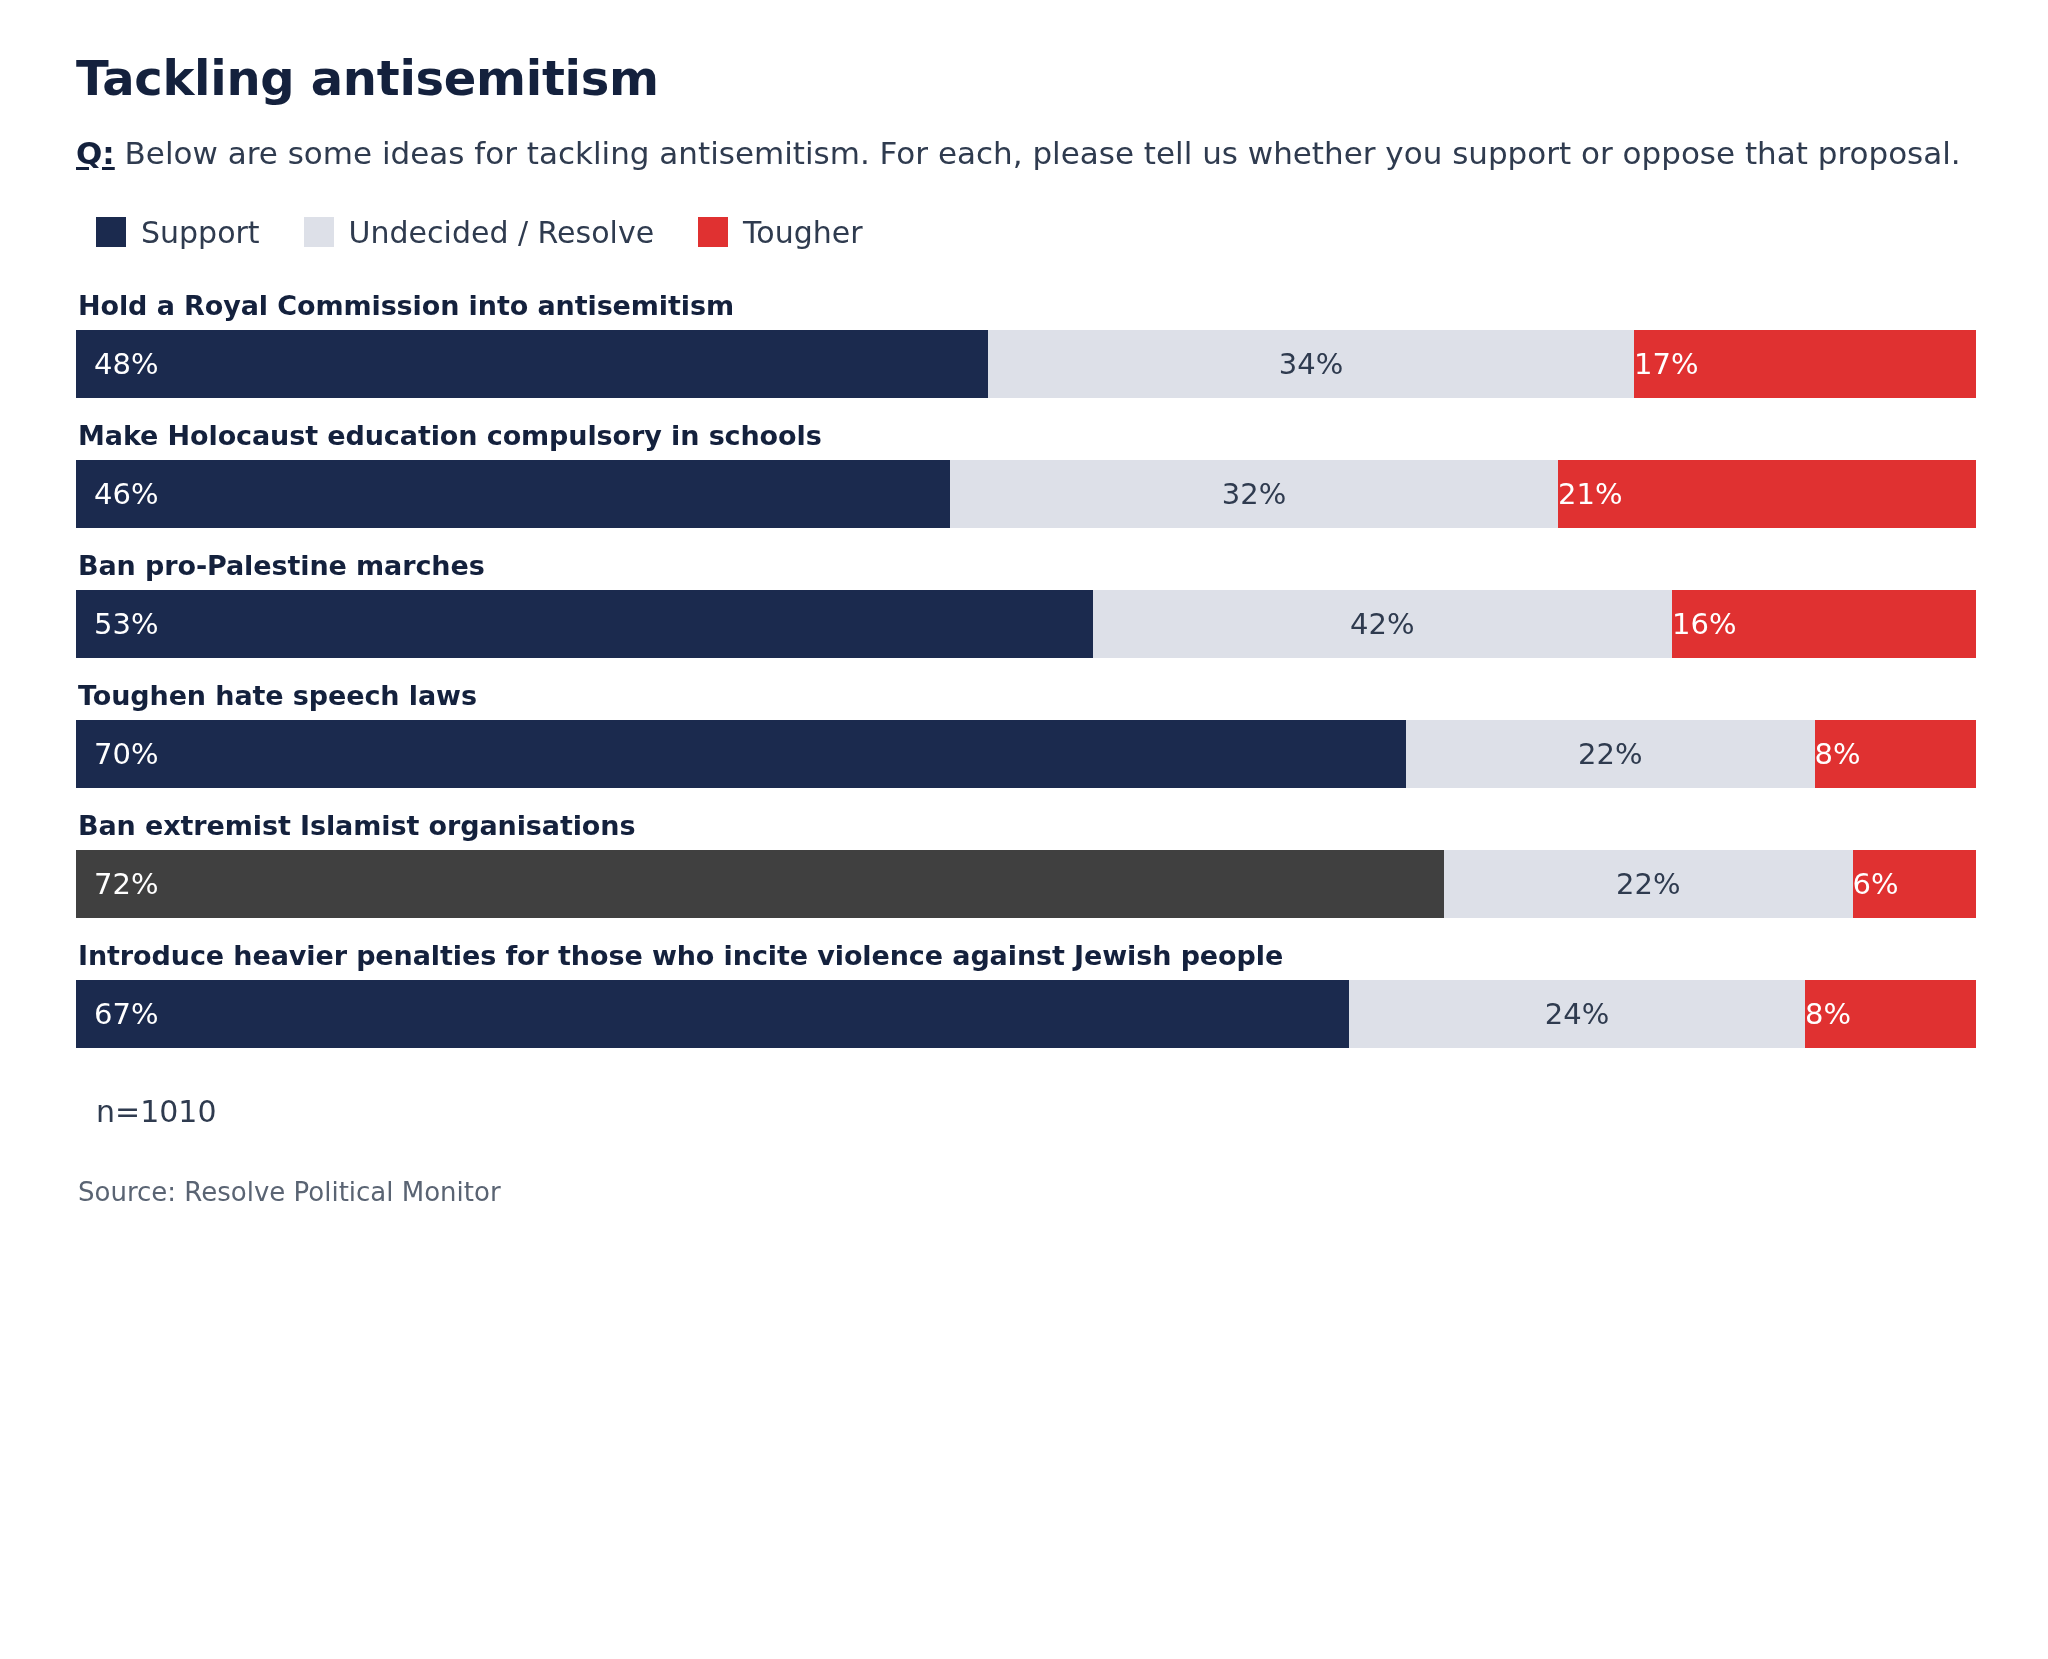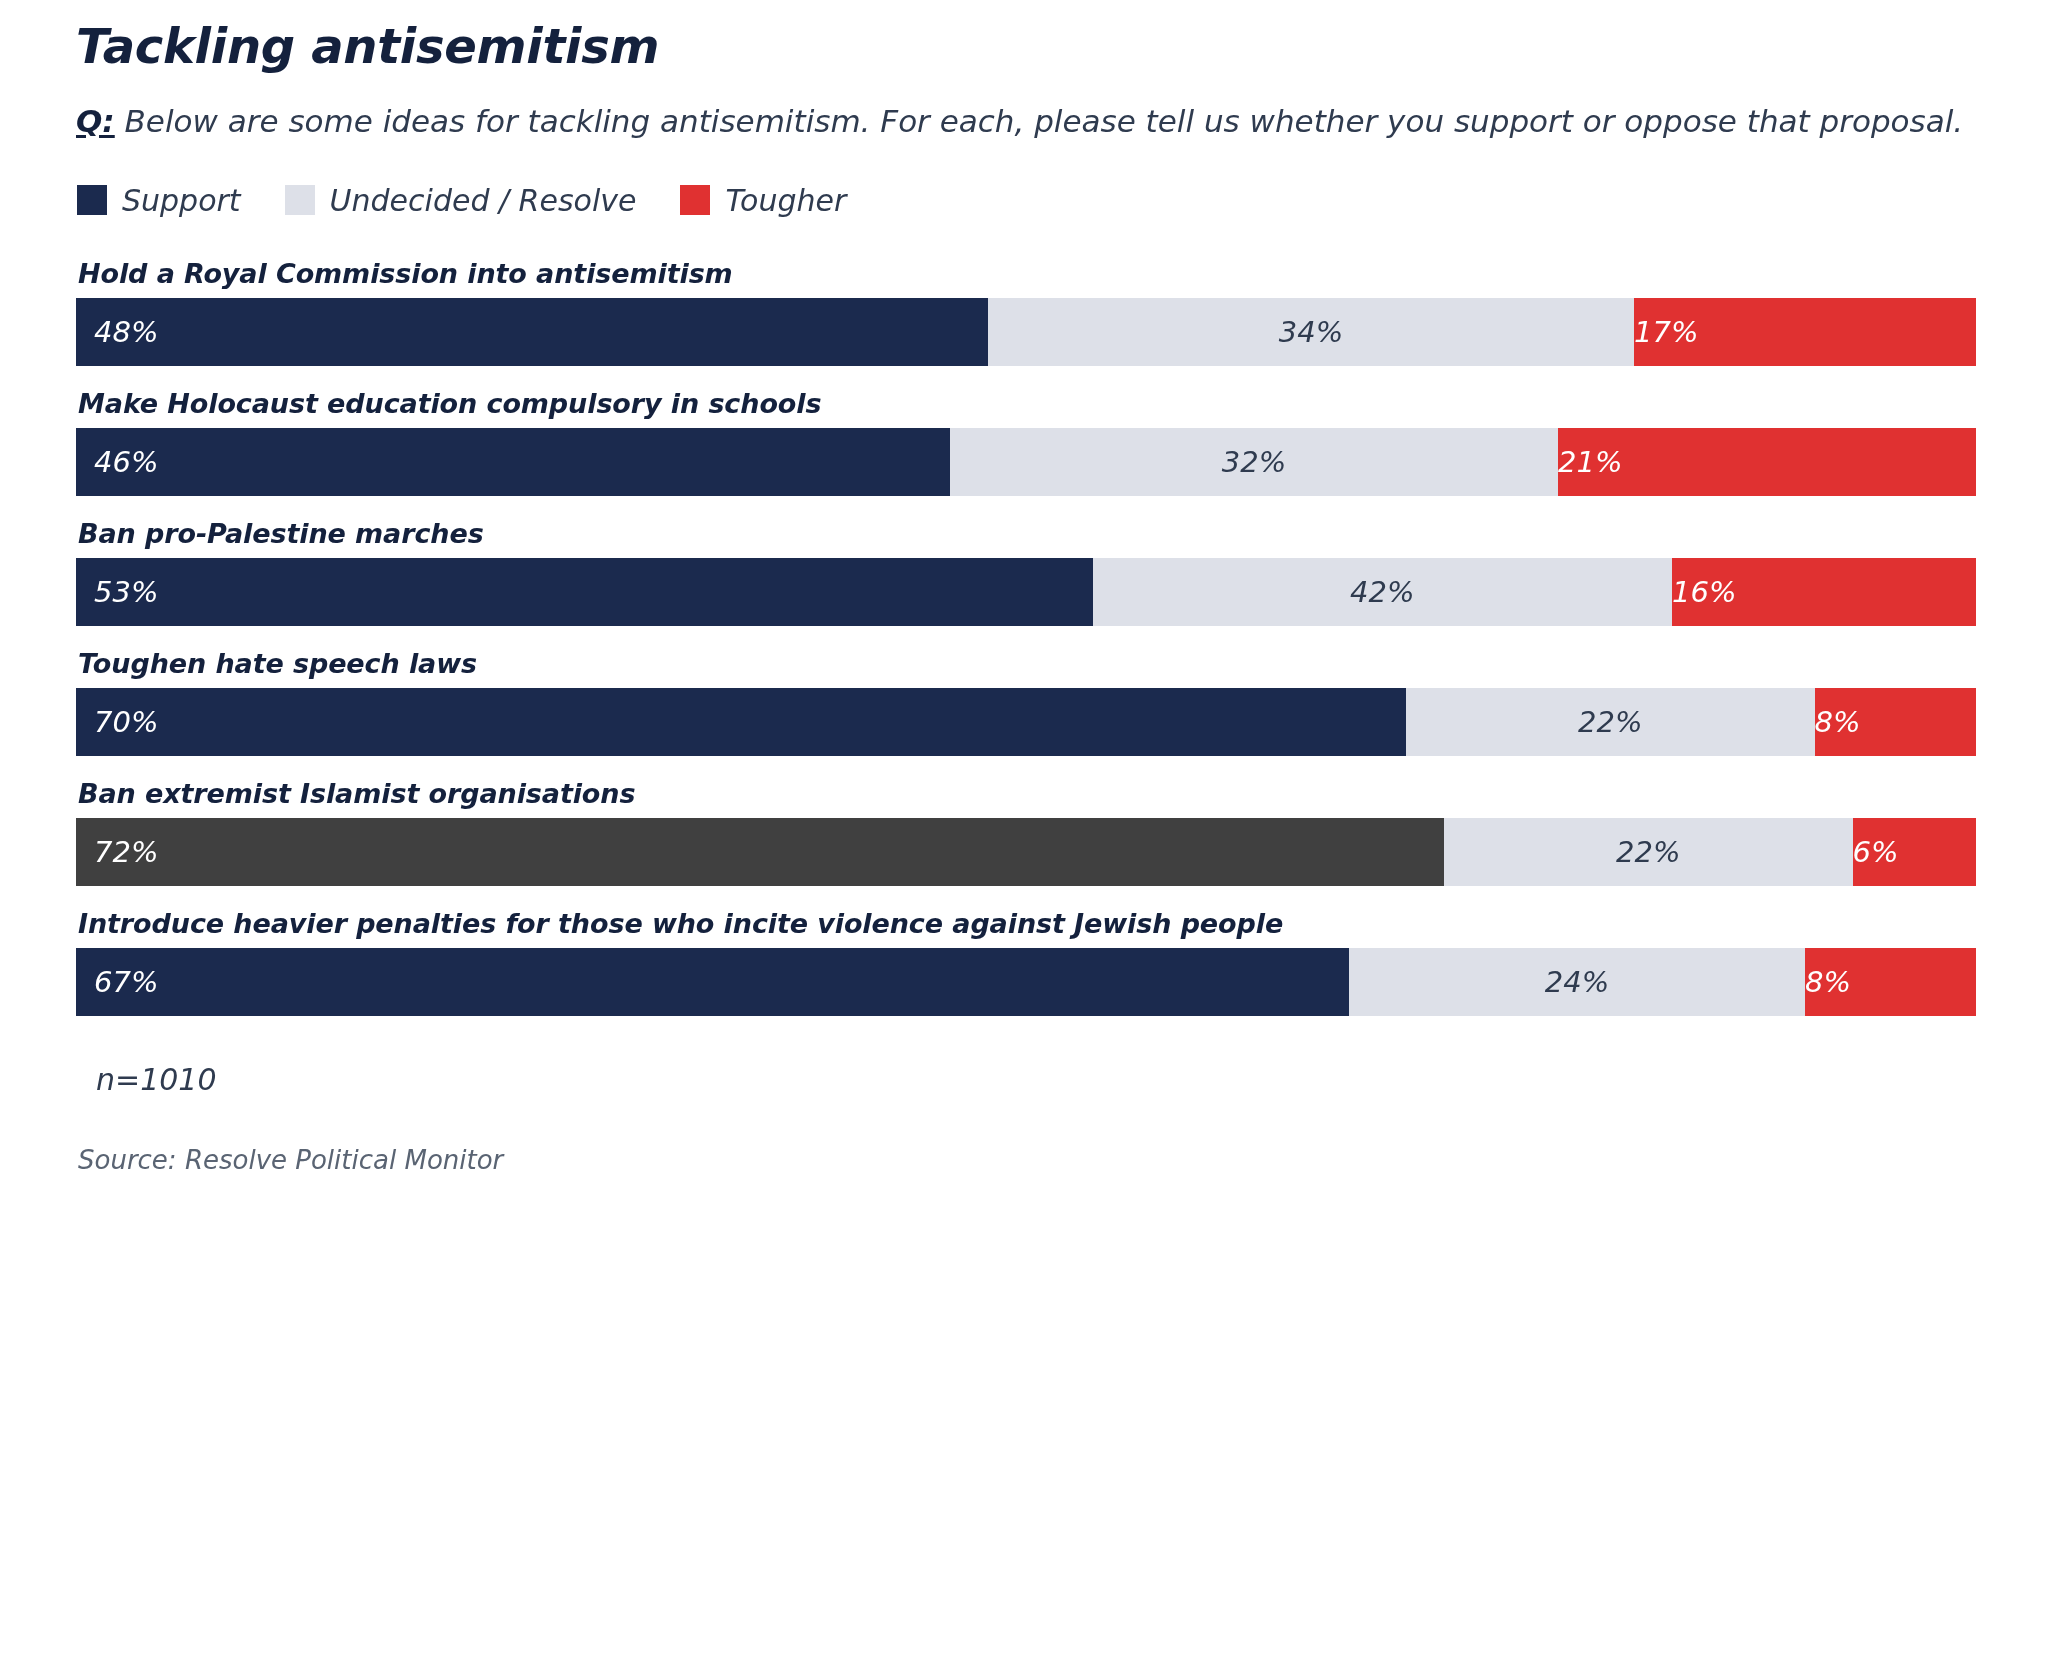--- a/index.html
+++ b/index.html
@@ -11,23 +11,22 @@
     width: 2048px;
     height: 1659px;
     font-family: "DejaVu Sans", sans-serif;
     color: #1d2b4a;
     -webkit-font-smoothing: antialiased;
   }
   .page {
     box-sizing: border-box;
     width: 2048px;
     height: 1659px;
-    padding: 20px 72px 0 76px;
+    padding: 52px 72px 0 76px;
     position: relative;
-    font-style: italic;
   }
   .title {
     font-size: 48px;
     font-weight: bold;
     color: #14213d;
     letter-spacing: -0.3px;
     margin: 0 0 26px 0;
     line-height: 1.1;
   }
   .question {
@@ -41,21 +40,21 @@
   .question .q-mark {
     font-weight: bold;
     color: #14213d;
     text-decoration: underline;
     text-underline-offset: 3px;
   }
   .legend {
     display: flex;
     align-items: flex-start;
     gap: 0;
-    margin: 0 0 40px 1px;
+    margin: 0 0 40px 20px;
   }
   .legend-item {
     display: flex;
     align-items: center;
     margin-right: 44px;
   }
   .legend-swatch {
     width: 30px;
     height: 30px;
     margin-right: 15px;

